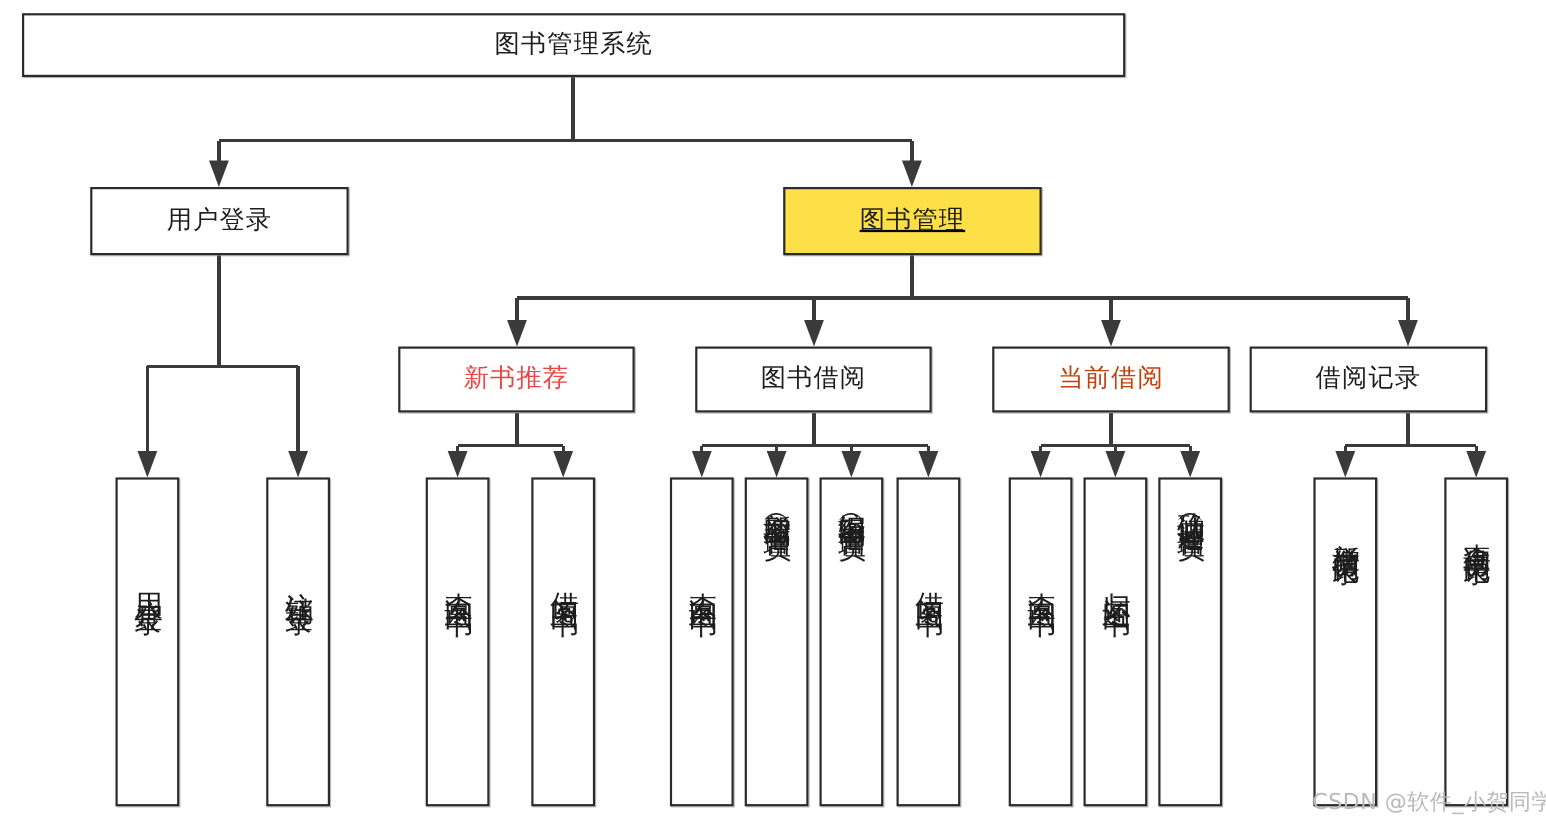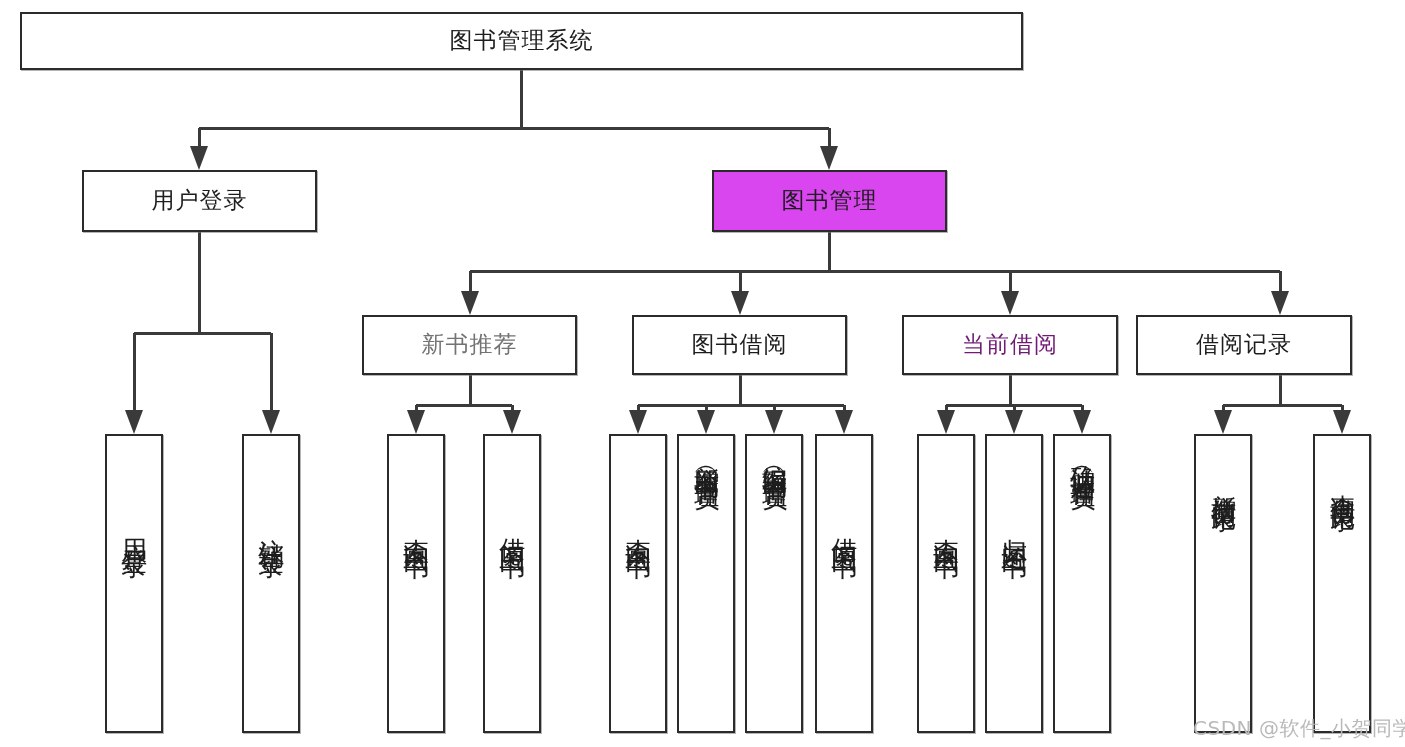--- a/index.html
+++ b/index.html
@@ -112,31 +112,31 @@
     <path d="M 1333 410 L 1351 410 L 1342 434 Z" fill="#3a3a3a"></path>
   </svg>
 
 <div id="nodes-layer">
     <div class="node-box" style="left: 20px; top: 12px; width: 1003px; height: 58px; border-color: rgb(43, 43, 43); background: rgb(255, 255, 255);">
       <span class="h-label node-label" style="color: rgb(29, 29, 29);">图书管理系统</span>
     </div>
     <div class="node-box" style="left: 82px; top: 170px; width: 235px; height: 62px; border-color: rgb(43, 43, 43); background: rgb(255, 255, 255);">
       <span class="h-label node-label" style="color: rgb(29, 29, 29);">用户登录</span>
     </div>
-    <div class="node-box" style="left: 712px; top: 170px; width: 235px; height: 62px; border-color: rgb(43, 43, 43); background: #d946ef;">
+    <div class="node-box" style="left: 712px; top: 170px; width: 235px; height: 62px; border-color: rgb(43, 43, 43); background: #fde047; text-decoration: underline;">
       <span class="h-label node-label" style="color: rgb(29, 29, 29);">图书管理</span>
     </div>
     <div class="node-box" style="left: 362px; top: 315px; width: 215px; height: 60px; border-color: rgb(43, 43, 43); background: rgb(255, 255, 255);">
-      <span class="h-label node-label" style="color: #737373;">新书推荐</span>
+      <span class="h-label node-label" style="color: #ef4444;">新书推荐</span>
     </div>
     <div class="node-box" style="left: 632px; top: 315px; width: 215px; height: 60px; border-color: rgb(43, 43, 43); background: rgb(255, 255, 255);">
       <span class="h-label node-label" style="color: rgb(29, 29, 29);">图书借阅</span>
     </div>
     <div class="node-box" style="left: 902px; top: 315px; width: 216px; height: 60px; border-color: rgb(43, 43, 43); background: rgb(255, 255, 255);">
-      <span class="h-label node-label" style="color: #701a75;">当前借阅</span>
+      <span class="h-label node-label" style="color: #c2410c;">当前借阅</span>
     </div>
     <div class="node-box" style="left: 1136px; top: 315px; width: 216px; height: 60px; border-color: rgb(43, 43, 43); background: rgb(255, 255, 255);">
       <span class="h-label node-label" style="color: rgb(29, 29, 29);">借阅记录</span>
     </div>
     <div class="node-box vertical" style="left: 105px; top: 434px; width: 58px; height: 299px; border-color: rgb(43, 43, 43); background: rgb(255, 255, 255); padding-top: 82px;">
       <span class="v-label node-label" style="color: rgb(29, 29, 29);">用户登录</span>
     </div>
     <div class="node-box vertical" style="left: 242px; top: 434px; width: 58px; height: 299px; border-color: rgb(43, 43, 43); background: rgb(255, 255, 255); padding-top: 82px;">
       <span class="v-label node-label" style="color: rgb(29, 29, 29);">注销登录</span>
     </div>

